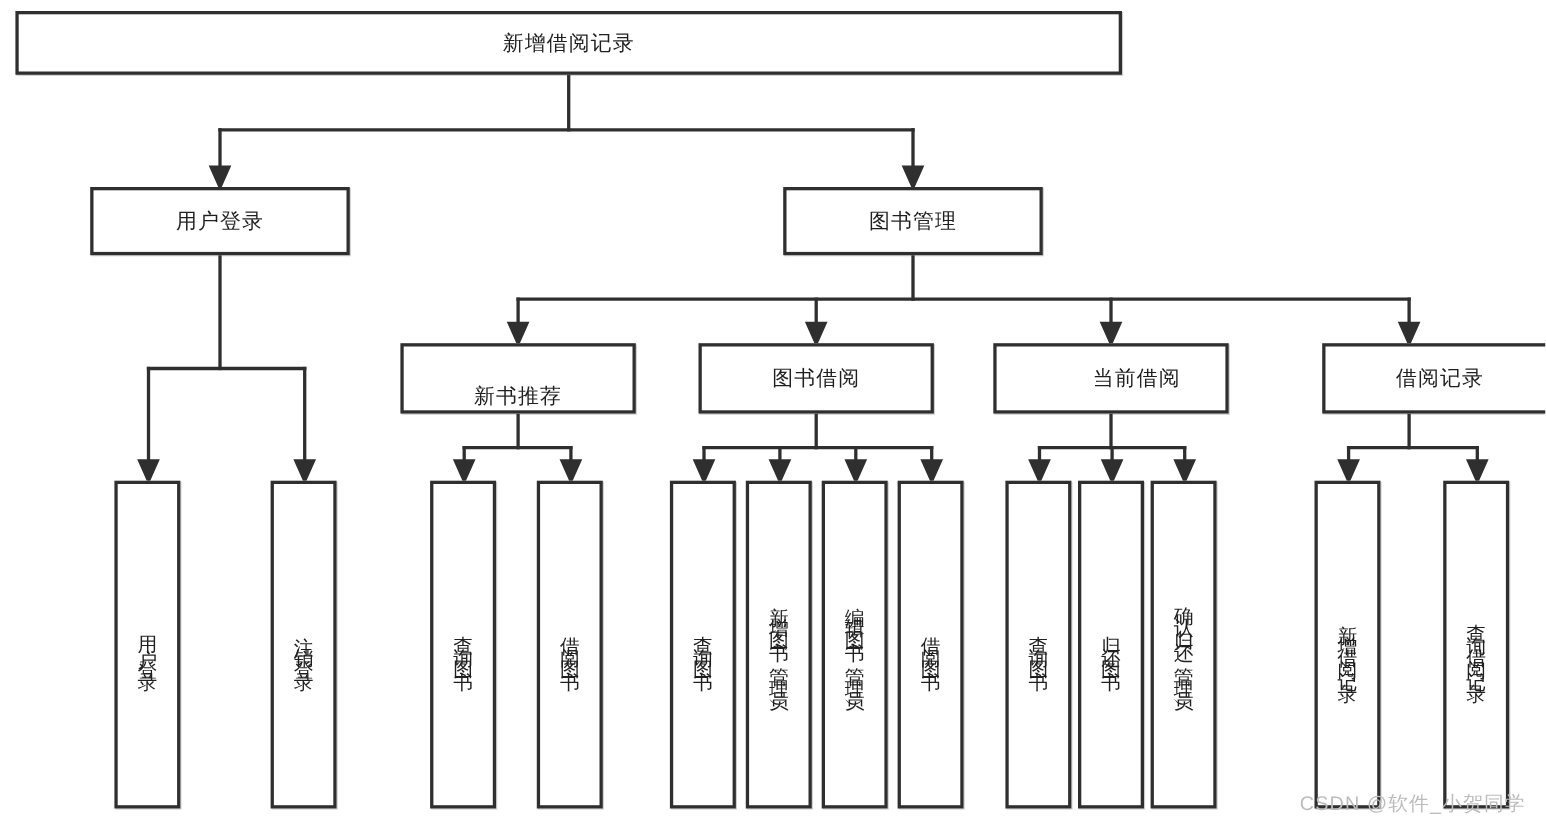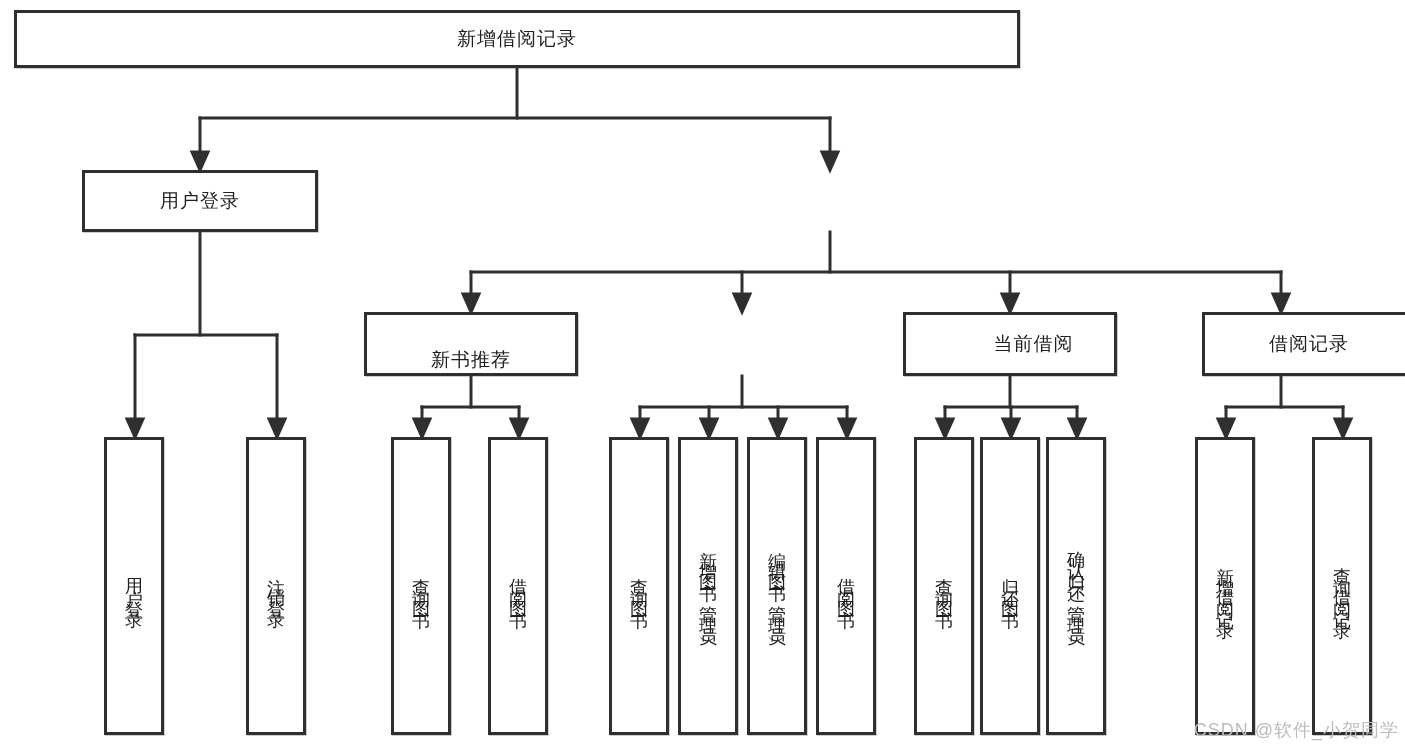--- a/index.html
+++ b/index.html
@@ -67,21 +67,21 @@
   #l-bb-add     { left: 678px; }
   #l-bb-edit    { left: 747px; }
   #l-bb-borrow  { left: 816px; }
   #l-cb-query   { left: 914px; }
   #l-cb-return  { left: 980px; }
   #l-cb-confirm { left: 1046px; }
   #l-r-add      { left: 1195px; }
   #l-r-query    { left: 1312px; }
   .watermark {
     position: absolute;
-    right: 6px;
+    right: 18px;
     bottom: 5px;
     font-size: 18px;
     color: var(--watermark);
     letter-spacing: 1px;
     z-index: 5;
     white-space: nowrap;
     margin-left: 12px;
   }
 </style>
 </head>
@@ -153,24 +153,30 @@
     </g>
   </svg>
 
   <div class="node" id="n-root">
     <span class="h-label">新增借阅记录</span>
   </div>
 
   <div class="node" id="n-user-login">
     <span class="h-label">用户登录</span>
   </div>
+  <div class="node" id="n-book-mgmt">
+    <span class="h-label">图书管理</span>
+  </div>
 
   <div class="node" id="n-new-book">
     <span class="h-label">新书推荐</span>
   </div>
+  <div class="node" id="n-borrow">
+    <span class="h-label">图书借阅</span>
+  </div>
   <div class="node" id="n-current">
     <span class="h-label">当前借阅</span>
   </div>
   <div class="node" id="n-records">
     <span class="h-label">借阅记录</span>
   </div>
 
   <div class="node leaf" id="l-user-login">
     <span class="v-label">用户登录</span>
   </div>

